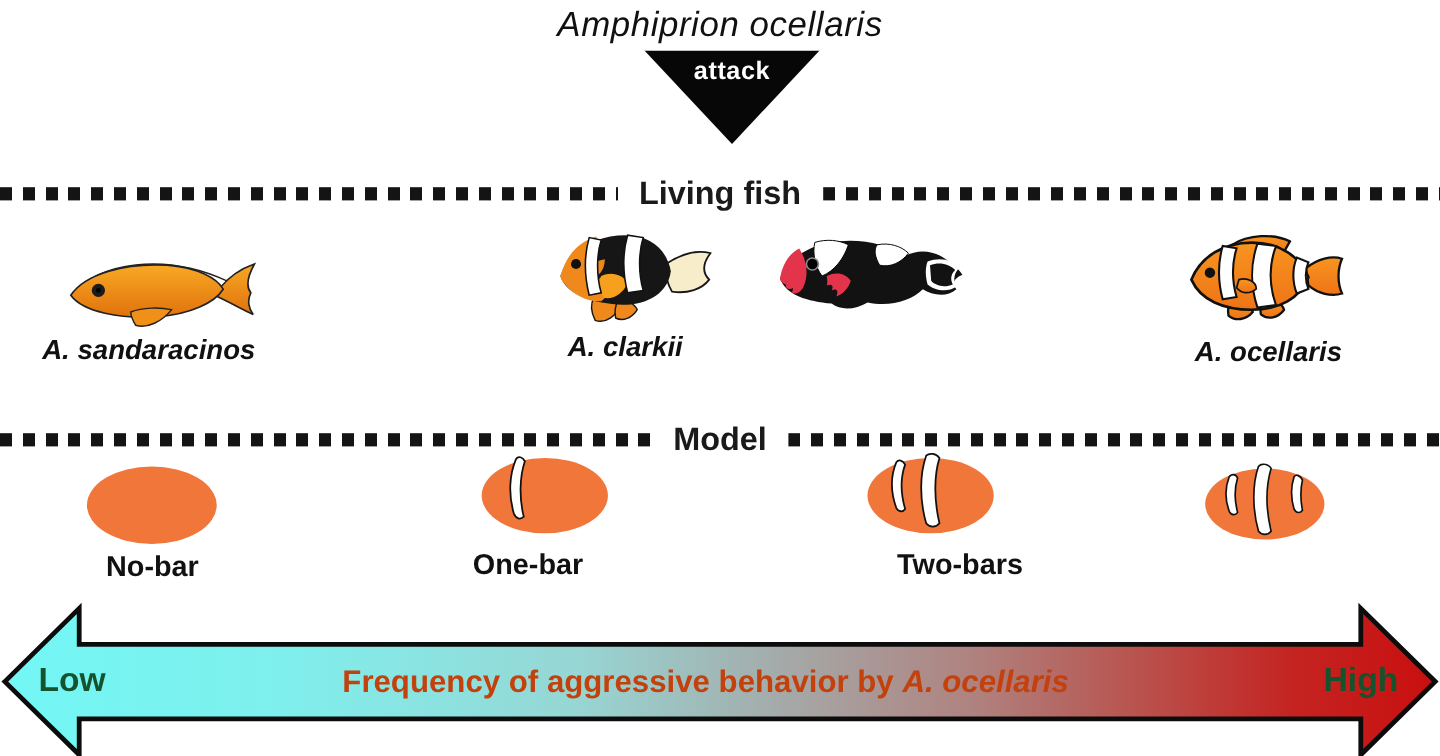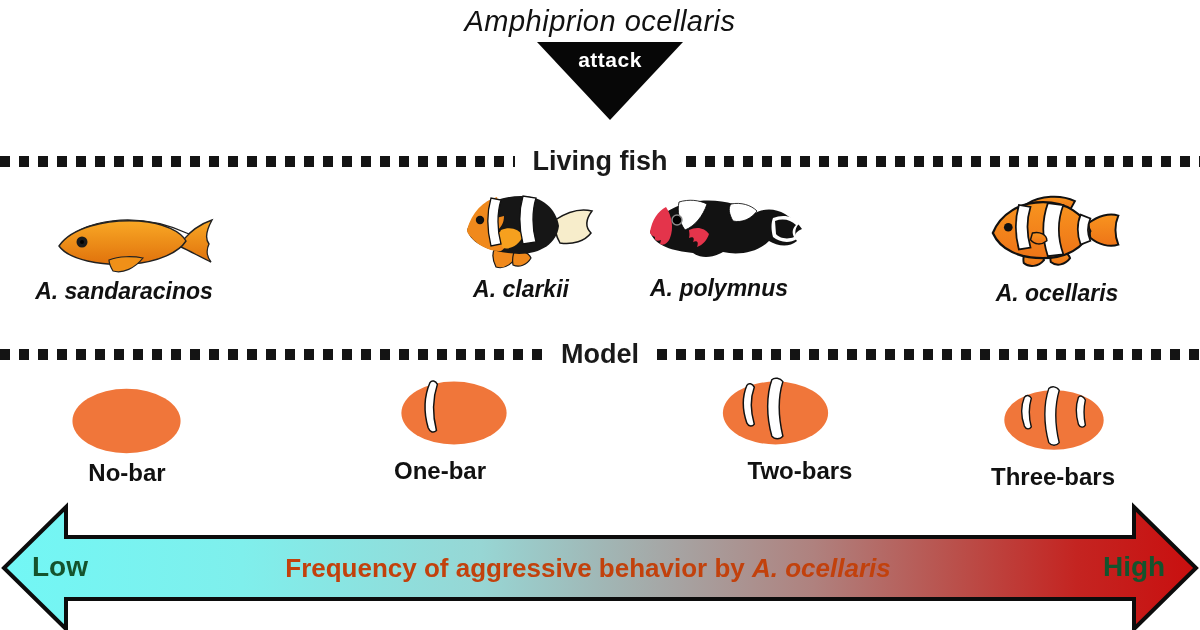--- a/index.html
+++ b/index.html
@@ -12,21 +12,21 @@
     top:5px;left:0;width:1200px;text-align:center;
     font-size:29px;font-weight:normal;font-style:italic;letter-spacing:.5px;
   }
   .attack-tri{left:536px;top:42px;}
   .attack-label{
     left:536px;top:48px;width:148px;text-align:center;color:#fff;
     font-size:21px;font-weight:bold;letter-spacing:.5px;
   }
   .divider{left:0;width:1200px;height:30px;display:flex;align-items:center;}
   .divider-1{top:146px;}
-  .divider-2{top:339px;}
+  .divider-2{top:351px;}
   .dots{
     flex:1;height:11px;
     background:repeating-linear-gradient(90deg,#141414 0px,#141414 10px,transparent 10px,transparent 19px);
   }
   .divider-label{
     padding:0 18px;font-size:27px;font-weight:bold;color:#1a1a1a;white-space:nowrap;
   }
   .fish-label{
     font-size:23px;font-weight:bold;font-style:italic;white-space:nowrap;
     transform:translateX(-50%);
@@ -92,21 +92,20 @@
   <svg class="abs" style="left:645px;top:196px;" width="158" height="72" viewBox="0 0 158 72">
     <path d="M5,36 C12,18 32,7 54,5 C76,3 96,8 108,18 C118,12 130,12 140,18 C148,23 154,28 157,33 C150,36 148,40 152,45 C144,52 132,50 124,45 C114,55 96,60 78,56 C68,62 56,63 48,57 C28,55 10,50 5,36 Z" fill="#121212"></path>
     <path d="M128,22 C138,18 148,20 155,27 C150,31 149,37 152,43 C144,48 134,46 128,41 C126,34 126,27 128,22 Z" fill="#fff"></path>
     <path d="M130,25 C138,22 146,24 151,29 C147,33 147,37 149,41 C142,44 134,42 131,38 Z" fill="#121212"></path>
     <path d="M34,6 C44,3 54,4 62,8 C58,20 50,30 40,34 C34,26 32,15 34,6 Z" fill="#fff" stroke="#000" stroke-width="0.8"></path>
     <path d="M86,8 C96,6 106,9 112,15 C106,23 97,27 88,25 C84,18 83,12 86,8 Z" fill="#fff" stroke="#000" stroke-width="0.8"></path>
     <path d="M5,36 C7,24 13,15 21,11 C27,20 29,32 25,42 C23,47 19,50 15,48 L16,44 C12,46 9,44 10,41 C7,40 5,38 5,36 Z" fill="#E4344B"></path>
     <path d="M44,34 C52,30 60,32 64,38 C62,44 58,49 52,51 C54,46 52,44 48,46 C50,42 48,40 44,42 C45,38 44,36 44,34 Z" fill="#E4344B"></path>
     <circle cx="32" cy="24" r="5" fill="#000" stroke="#8a8a8a" stroke-width="1.4"></circle>
   </svg>
-  <div class="abs fish-label" style="left:719px;top:275px;">A. polymnus</div>
 
   <svg class="abs" style="left:988px;top:192px;" width="140" height="83" viewBox="0 0 145 85">
     <defs>
       <linearGradient id="ocelGrad" x1="0" y1="0" x2="0" y2="1">
         <stop offset="0" stop-color="#F8941F"></stop>
           <stop offset="1" stop-color="#EE7417"></stop>
       </linearGradient>
     </defs>
     <path d="M40,12 C54,3 76,2 90,9 L85,18 C72,12 56,13 46,19 Z" fill="url(#ocelGrad)" stroke="#111" stroke-width="2"></path>
     <path d="M104,32 C114,24 126,21 135,24 C131,33 131,45 135,54 C126,57 114,54 106,47 Z" fill="url(#ocelGrad)" stroke="#111" stroke-width="2"></path>
@@ -144,21 +143,20 @@
     <path d="M56,3 C50,20 50,43 56,64 C59,68 65,68 68,64 C63,43 63,21 68,5 C65,1 59,0 56,3 Z" fill="#fff" stroke="#111" stroke-width="1.6"></path>
   </svg>
   <div class="abs model-label" style="left:771px;top:457px;margin-left:29px;">Two-bars</div>
 
   <svg class="abs" style="left:999px;top:386px;" width="110" height="68" viewBox="0 0 120 78">
     <ellipse cx="60" cy="39" rx="57" ry="34" fill="#F0763A"></ellipse>
     <path d="M26,13 C22,23 22,35 26,46 C28,50 32,50 34,47 C31,36 31,24 34,14 C32,10 28,10 26,13 Z" fill="#fff" stroke="#111" stroke-width="1.6"></path>
     <path d="M54,3 C48,20 48,44 54,65 C57,69 63,69 66,65 C61,44 61,22 66,5 C63,0 57,0 54,3 Z" fill="#fff" stroke="#111" stroke-width="1.6"></path>
     <path d="M88,13 C85,22 85,34 88,44 C90,48 94,48 96,45 C94,35 94,25 96,16 C94,12 90,10 88,13 Z" fill="#fff" stroke="#111" stroke-width="1.6"></path>
   </svg>
-  <div class="abs model-label" style="left:1053px;top:463px;">Three-bars</div>
 
   <svg class="abs" style="left:0;top:498px;" width="1200" height="132" viewBox="0 0 1200 132">
     <defs>
       <linearGradient id="axisGrad" x1="0" y1="0" x2="1" y2="0">
         <stop offset="0" stop-color="#72F7F5"></stop>
         <stop offset="0.20" stop-color="#7FEFEC"></stop>
         <stop offset="0.40" stop-color="#97D6D4"></stop>
         <stop offset="0.55" stop-color="#A5A8A7"></stop>
         <stop offset="0.68" stop-color="#AF817E"></stop>
         <stop offset="0.80" stop-color="#BA4F4A"></stop>

